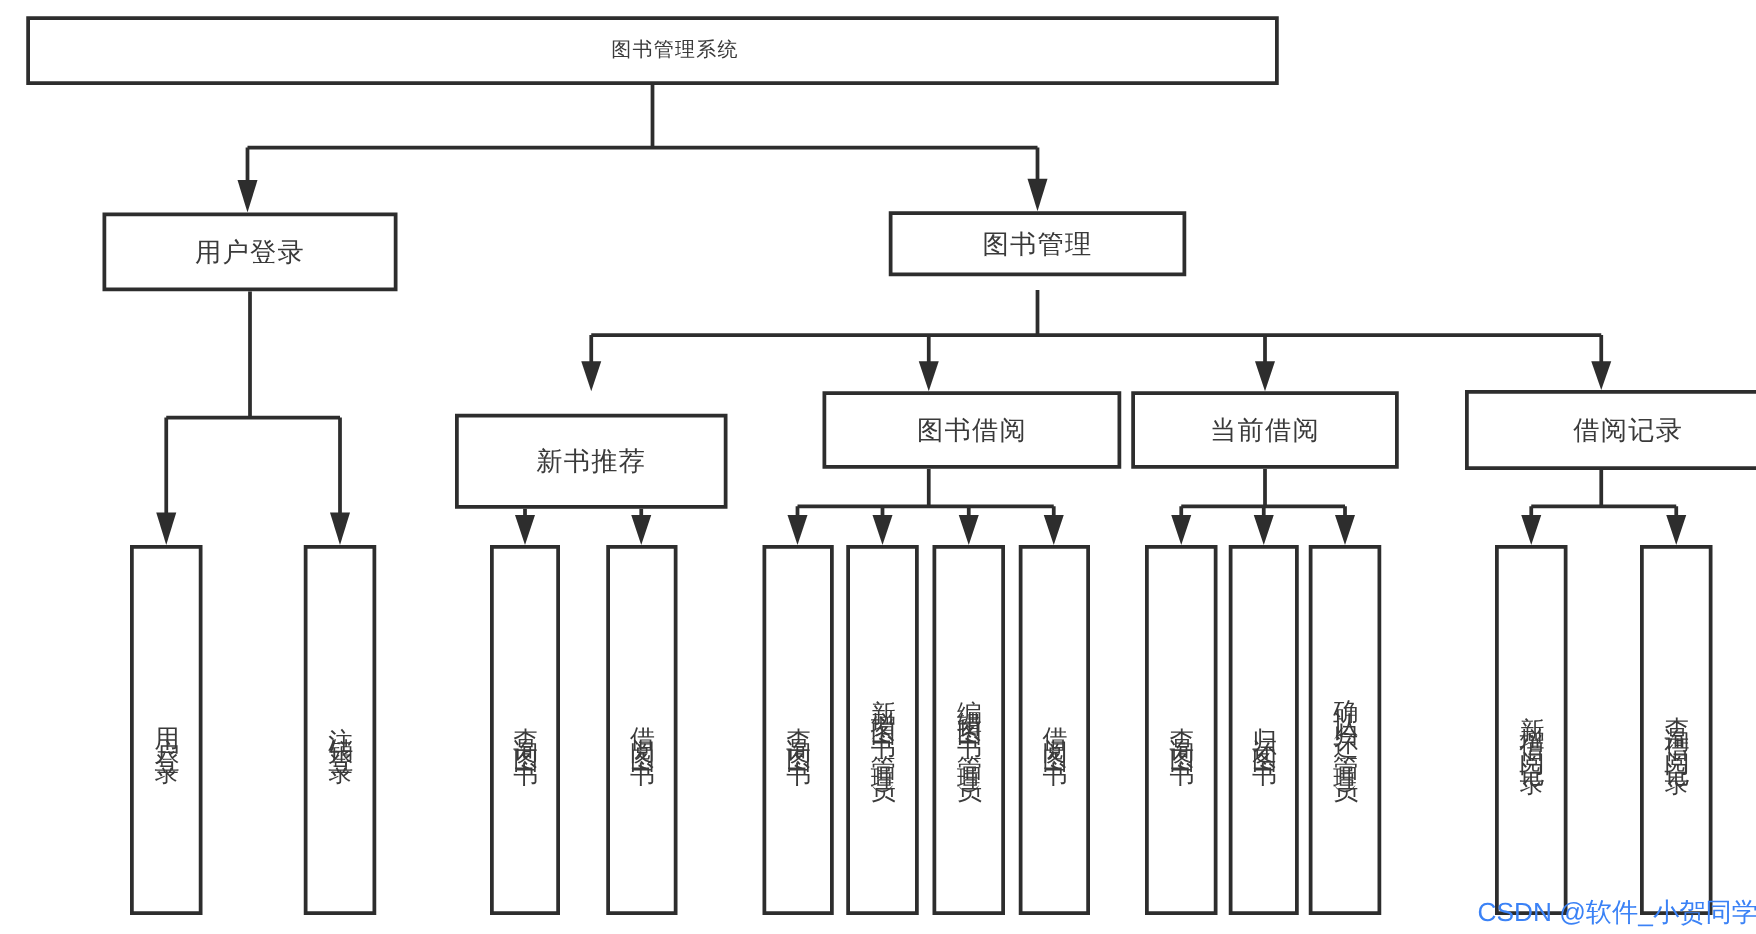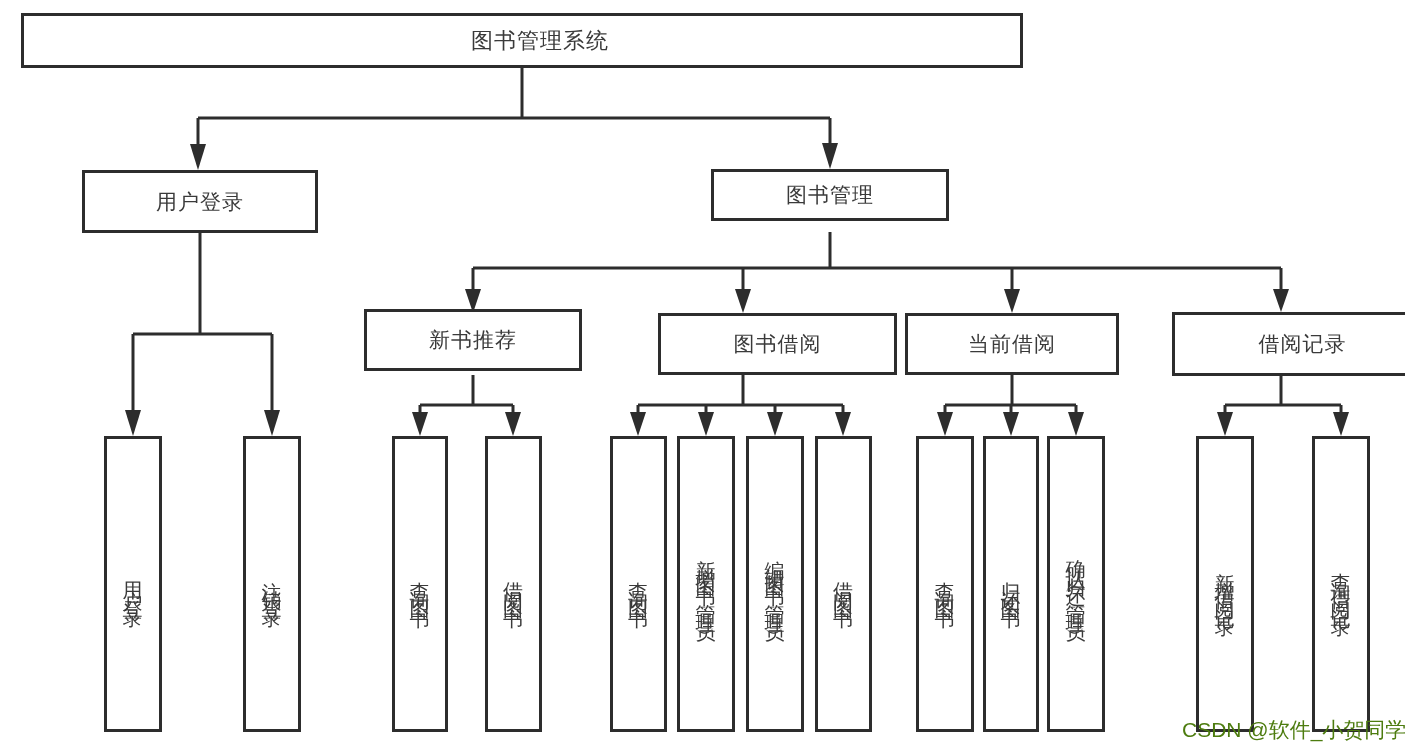--- a/index.html
+++ b/index.html
@@ -19,34 +19,34 @@
     display: flex;
     align-items: center;
     justify-content: center;
     color: #3a3a3a;
   }
   .box .hlabel {
     font-size: 21px;
     letter-spacing: 1px;
     white-space: nowrap;
   }
-  .box.root .hlabel { font-size: 22px; margin-left: 36px; }
+  .box.root .hlabel { font-size: 16px; margin-left: 36px; }
   .box.leaf .vlabel {
     writing-mode: vertical-rl;
     text-orientation: mixed;
     font-size: 20px;
     letter-spacing: 9px;
     line-height: 1;
     white-space: nowrap;
   }
   .watermark {
     position: absolute;
     left: 1182px; top: 716px;
     font-size: 21px;
-    color: #4d7c0f;
+    color: #3b82f6;
     white-space: nowrap;
     z-index: 10;
   }
 </style>
 </head>
 <body>
 
 <div class="stage">
 
   <svg class="wires" width="1405" height="747" viewBox="0 0 1405 747" stroke="#2d2d2d" stroke-width="3" fill="#2d2d2d">
@@ -129,21 +129,21 @@
     <span class="hlabel">图书管理系统</span>
   </div>
 
   <div class="box" style="left:82px;top:170px;width:236px;height:63px">
     <span class="hlabel">用户登录</span>
   </div>
   <div class="box" style="left:711px;top:169px;width:238px;height:52px">
     <span class="hlabel">图书管理</span>
   </div>
 
-  <div class="box" style="left:364px;top:309px;width:218px;height:62px">
+  <div class="box" style="left:364px;top:331px;width:218px;height:76px">
     <span class="hlabel">新书推荐</span>
   </div>
   <div class="box" style="left:658px;top:313px;width:239px;height:62px">
     <span class="hlabel">图书借阅</span>
   </div>
   <div class="box" style="left:905px;top:313px;width:214px;height:62px">
     <span class="hlabel">当前借阅</span>
   </div>
   <div class="box" style="left:1172px;top:312px;width:261px;height:64px">
     <span class="hlabel">借阅记录</span>

